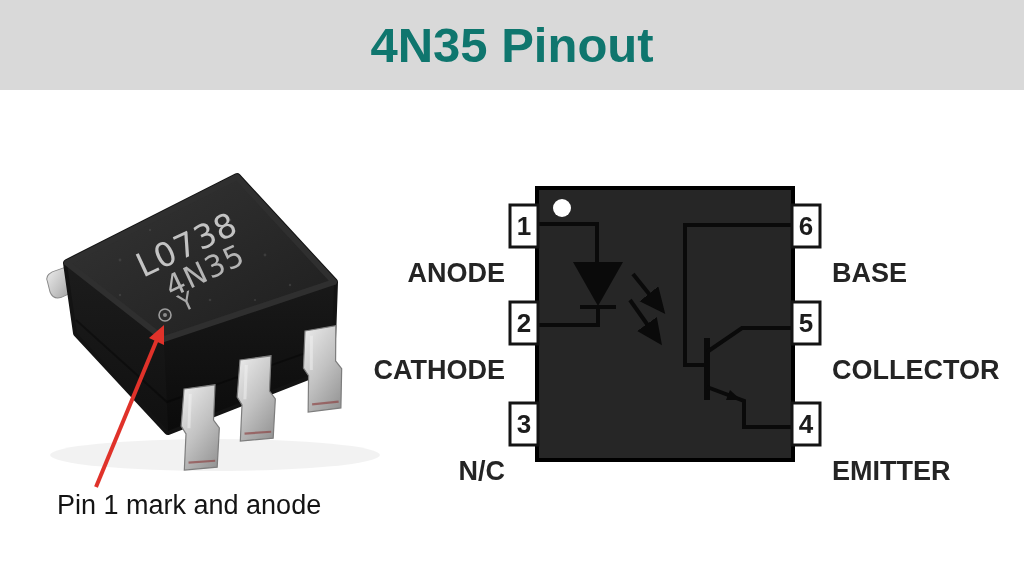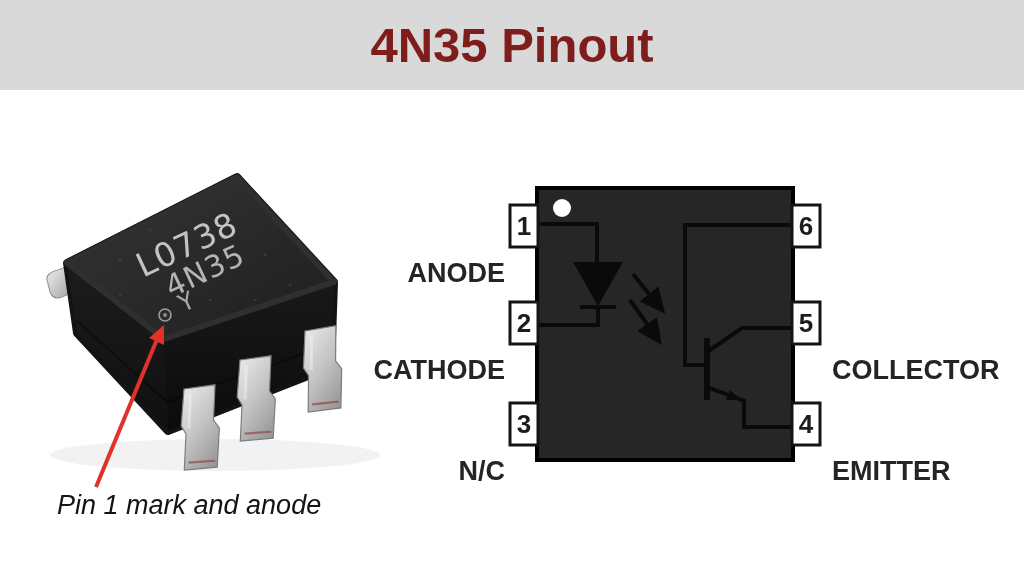--- a/index.html
+++ b/index.html
@@ -1,27 +1,27 @@
 <!DOCTYPE html>
 <html><head>
 <meta charset="utf-8">
 <style>
   html,body{margin:0;padding:0;background:#fff;}
   .stage{position:relative;width:1024px;height:576px;background:#ffffff;overflow:hidden;
          font-family:"Liberation Sans",sans-serif;}
   .header{position:absolute;left:0;top:0;width:1024px;height:90px;background:#d9d9d9;
           display:flex;align-items:center;justify-content:center;}
-  .title{font-size:49px;font-weight:700;color:#7f1d1d;letter-spacing:0px;}
+  .title{font-size:49px;font-weight:700;color:#0f766e;letter-spacing:0px;}
   .gfx{position:absolute;left:0;top:0;width:1024px;height:576px;}
   .pin-label{position:absolute;height:32px;line-height:32px;font-size:27px;font-weight:700;
              color:#242424;white-space:nowrap;margin-top:47px;}
   .pl-right{text-align:right;}
   .pin-number{position:absolute;width:28px;height:42px;line-height:42px;text-align:center;
               font-size:26px;font-weight:700;color:#1c1c1c;}
-  .caption{position:absolute;left:57px;top:490px;font-size:27px;font-weight:400;color:#141414;font-style:italic;}
+  .caption{position:absolute;left:57px;top:490px;font-size:27px;font-weight:400;color:#141414;}
 </style>
 </head>
 <body>
 
 <div class="stage">
 
   <div class="header">
     <div class="title">4N35 Pinout</div>
   </div>
 
@@ -146,17 +146,18 @@
   <div class="pin-number" style="left:510px;top:205px;">1</div>
   <div class="pin-number" style="left:510px;top:302px;">2</div>
   <div class="pin-number" style="left:510px;top:403px;">3</div>
   <div class="pin-number" style="left:792px;top:205px;">6</div>
   <div class="pin-number" style="left:792px;top:302px;">5</div>
   <div class="pin-number" style="left:792px;top:403px;">4</div>
 
   <div class="pin-label pl-right" style="right:519px;top:210px;">ANODE</div>
   <div class="pin-label pl-right" style="right:519px;top:307px;text-align:center;">CATHODE</div>
   <div class="pin-label pl-right" style="right:519px;top:408px;">N/C</div>
+  <div class="pin-label" style="left:832px;top:210px;">BASE</div>
   <div class="pin-label" style="left:832px;top:307px;">COLLECTOR</div>
   <div class="pin-label" style="left:832px;top:408px;">EMITTER</div>
 
   <div class="caption">Pin 1 mark and anode</div>
 </div>
 
 </body></html>

